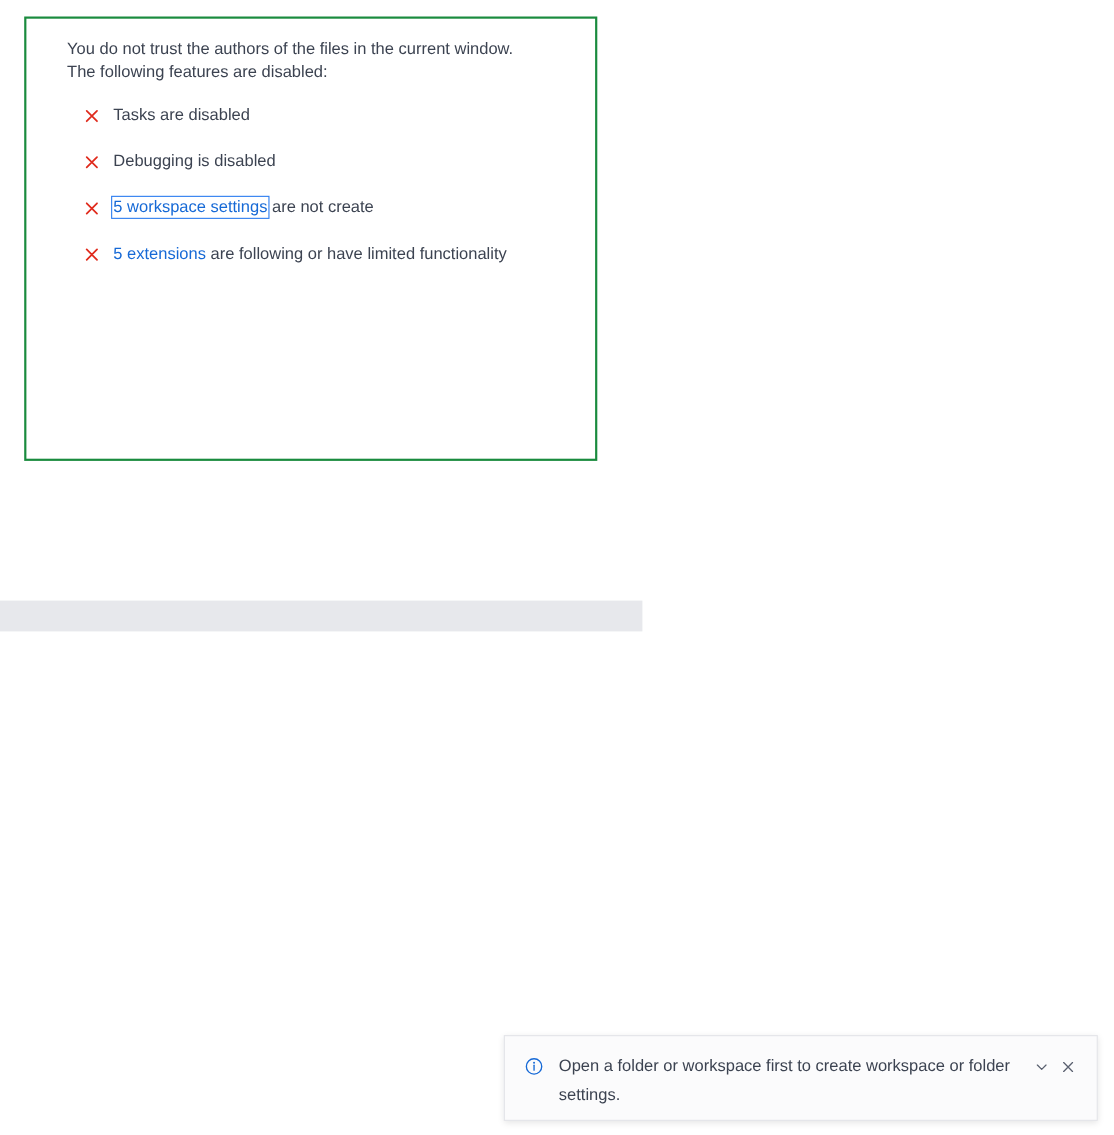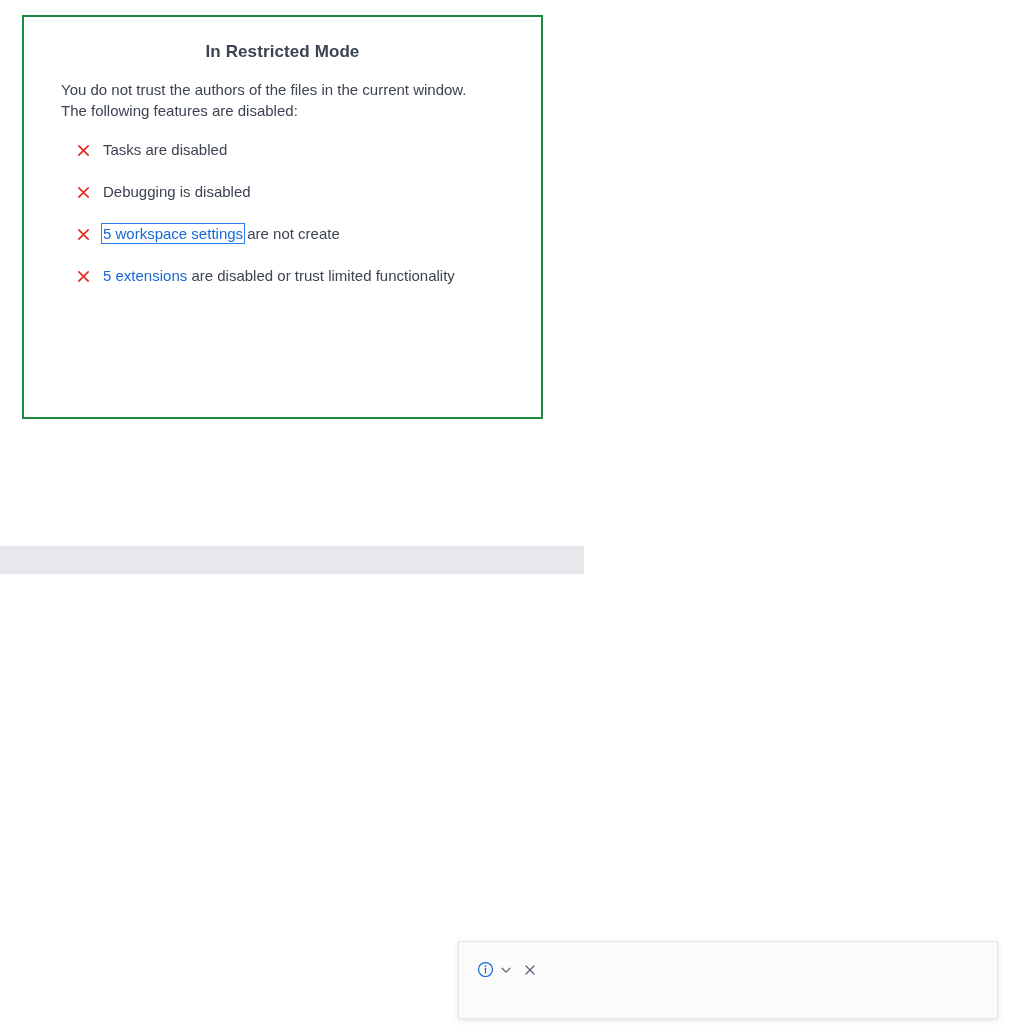--- a/index.html
+++ b/index.html
@@ -142,21 +142,20 @@
     color: #5b6170;
     cursor: pointer;
   }
   .toast-action svg { display: block; }
 </style>
 </head>
 <body>
 
 <section id="restricted-panel">
 
-  <h2 id="panel-title">In Restricted Mode</h2>
 
   <p id="panel-description">You do not trust the authors of the files in the current window. The following features are disabled:</p>
 
   <ul id="feature-list">
 
     <li class="feature-row">
       <span class="feature-icon">
         <svg width="15" height="15" viewBox="0 0 16 16" fill="none" stroke="currentColor" stroke-width="1.7" stroke-linecap="round">
           <path d="M3 3 L13 13 M13 3 L3 13"></path>
         </svg>
@@ -185,38 +184,39 @@
       </span>
       <span class="feature-text"><a class="feature-link focused">5 workspace settings</a><span> are not create</span></span>
     </li>
 
     <li class="feature-row">
       <span class="feature-icon">
         <svg width="15" height="15" viewBox="0 0 16 16" fill="none" stroke="currentColor" stroke-width="1.7" stroke-linecap="round">
           <path d="M3 3 L13 13 M13 3 L3 13"></path>
         </svg>
       </span>
-      <span class="feature-text"><a class="feature-link">5 extensions</a><span> are disabled or trust limited functionality</span></span>
+      <span class="feature-text"><a class="feature-link">5 extensions</a><span> are following or have limited functionality</span></span>
     </li>
 
   </ul>
 </section>
 
 <div id="gray-strip"></div>
 
 <div id="notification-toast">
 
   <span id="toast-info-icon">
     <svg width="17" height="17" viewBox="0 0 18 18" fill="none" stroke="currentColor" stroke-width="1.3">
       <circle cx="9" cy="9" r="7.4"></circle>
       <circle cx="9" cy="5.4" r="0.95" fill="currentColor" stroke="none"></circle>
       <path d="M9 7.8 L9 12.6" stroke-linecap="round"></path>
     </svg>
   </span>
 
+  <p id="toast-message">Open a folder or workspace first to create workspace or folder settings.</p>
 
   <span class="toast-action">
     <svg width="14" height="14" viewBox="0 0 16 16" fill="none" stroke="currentColor" stroke-width="1.35" stroke-linecap="round" stroke-linejoin="round">
       <path d="M3.5 6 L8 10.5 L12.5 6"></path>
     </svg>
   </span>
 
   <span class="toast-action">
     <svg width="14" height="14" viewBox="0 0 16 16" fill="none" stroke="currentColor" stroke-width="1.35" stroke-linecap="round">
       <path d="M3.4 3.4 L12.6 12.6 M12.6 3.4 L3.4 12.6"></path>

